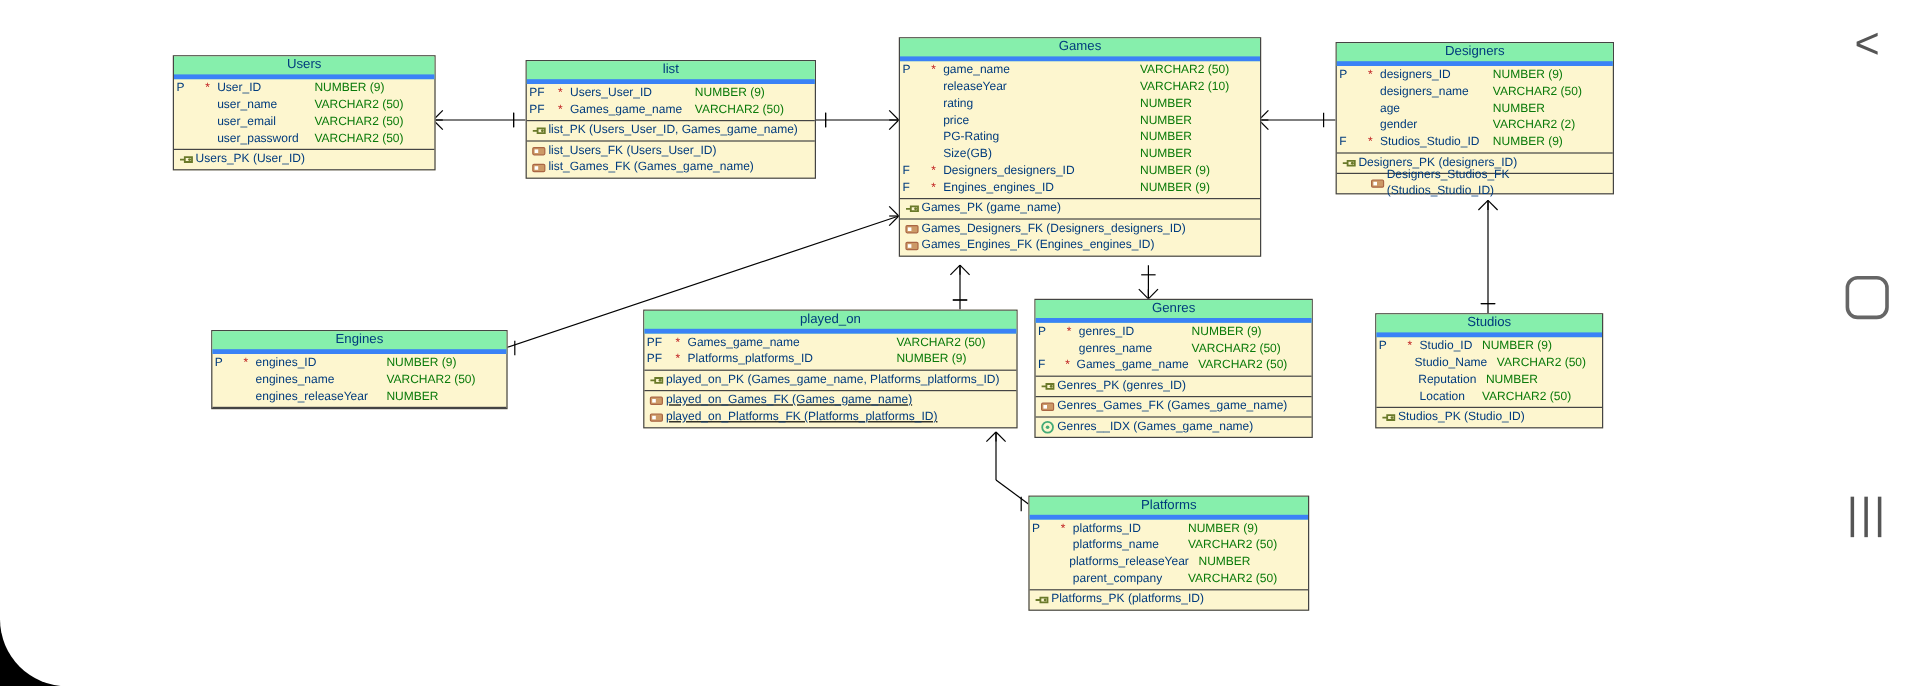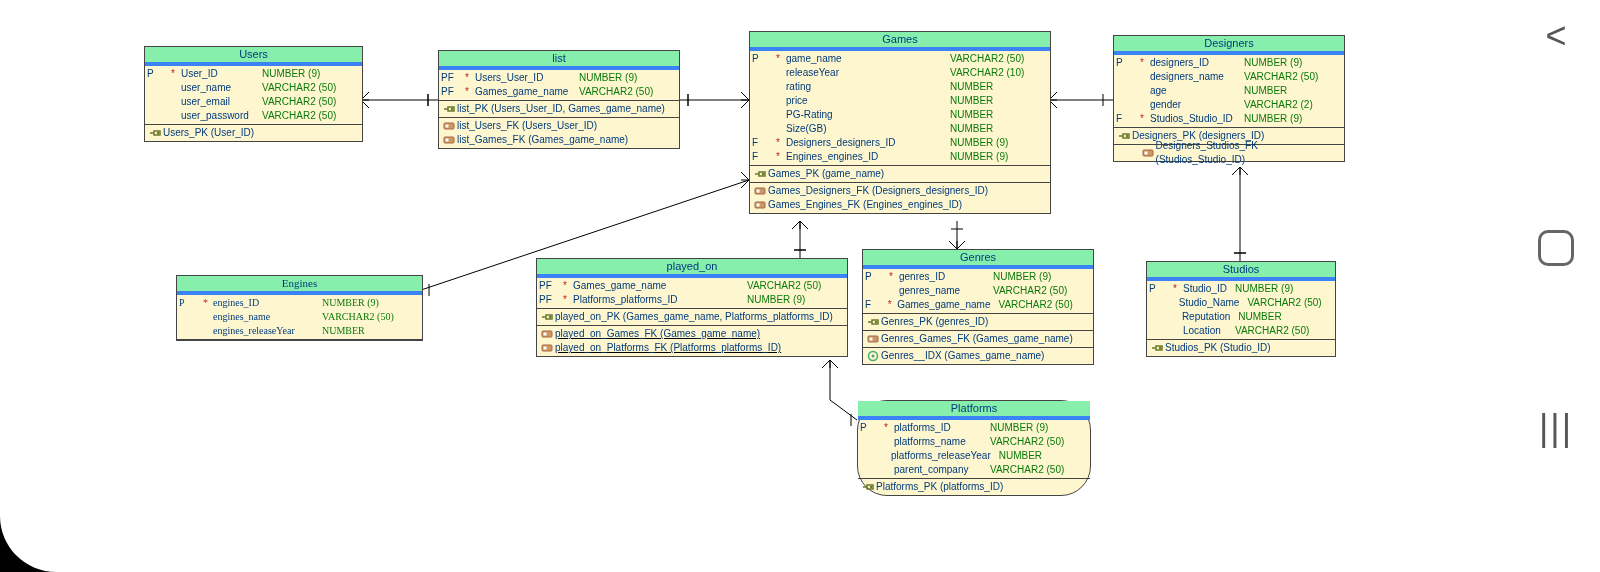--- a/index.html
+++ b/index.html
@@ -302,21 +302,21 @@
           <span class="ki">
             <svg viewBox="0 0 12 12">
               <rect x="1" y="3" width="10" height="6" rx="1" fill="#c96" stroke="#a64"></rect>
               <rect x="2.5" y="4.5" width="3" height="3" fill="#fff"></rect>
             </svg>
           </span>
           <span>Designers_Studios_FK (Studios_Studio_ID)</span>
         </div>
       </div>
     </div>
-    <div class="entity" style="left: 176px; top: 275px; width: 245px; font-family: Liberation Serif, serif;">
+    <div class="entity" style="left: 176px; top: 275px; width: 245px;">
       <div class="hdr">Engines</div>
       <div class="cols">
         <div class="row">
           <span class="klabel">P</span>
           <span class="bullet">*</span>
           <span class="colname">engines_ID</span>
           <span class="coltype">NUMBER (9)</span>
         </div>
         <div class="row">
           <span class="klabel"></span>
@@ -469,21 +469,21 @@
           <span class="ki">
             <svg viewBox="0 0 12 12">
               <path d="M1 6 L5 6 L5 4 L11 4 L11 8 L5 8 L5 6" stroke="#6a7a2a" stroke-width="1.5" fill="none"></path>
               <circle cx="9" cy="6" r="1.2" fill="#6a7a2a"></circle>
             </svg>
           </span>
           <span>Studios_PK (Studio_ID)</span>
         </div>
       </div>
     </div>
-    <div class="entity" style="left: 857px; top: 400px; width: 232px; border-radius: 30px;">
+    <div class="entity" style="left: 857px; top: 413px; width: 232px;">
       <div class="hdr">Platforms</div>
       <div class="cols">
         <div class="row">
           <span class="klabel">P</span>
           <span class="bullet">*</span>
           <span class="colname">platforms_ID</span>
           <span class="coltype">NUMBER (9)</span>
         </div>
         <div class="row">
           <span class="klabel"></span>

